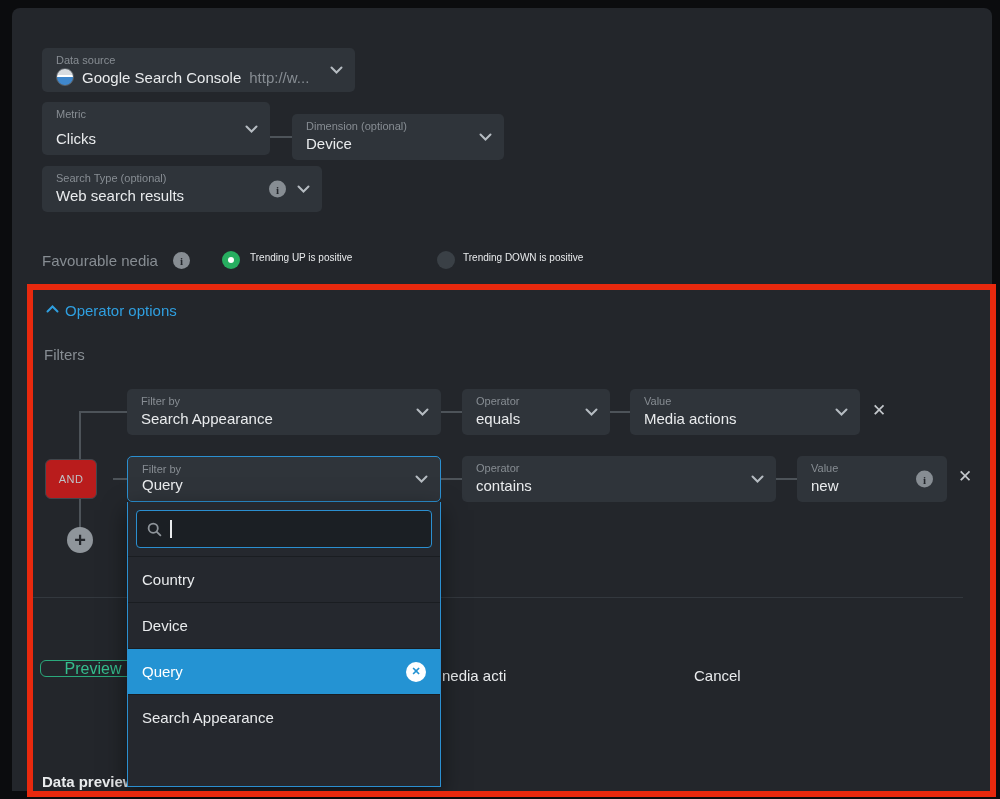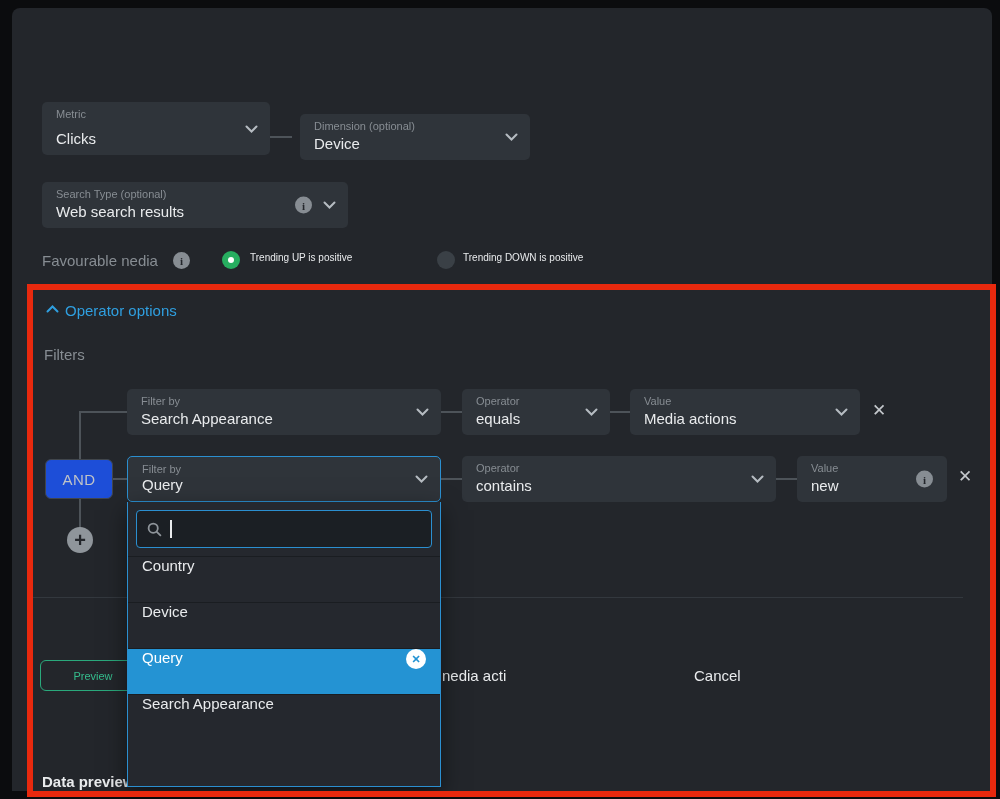--- a/index.html
+++ b/index.html
@@ -29,48 +29,48 @@
   .radio.on { background:#27ae60; }
   .radio.on::after { content:""; position:absolute; left:6px; top:6px; width:6px; height:6px;
                      border-radius:50%; background:#ffffff; }
   .radio.off { background:#3a4046; }
   .radio-label { position:absolute; font-size:10px; font-weight:500; color:#e9ebed; }
 
   .adv-link { position:absolute; left:65px; top:302px; color:#2f9fe0; font-size:15px; cursor:pointer; }
   .adv-chev { position:absolute; left:46px; top:305px; }
   .filters-label { position:absolute; left:44px; top:346px; font-size:15px; color:#878d93; }
 
-  .and-btn { position:absolute; left:45px; top:459px; width:68px; height:40px;
-             background:#1d4ed8; border:1.5px solid #41464c; border-radius:6px;
-             color:#bfc3c7; font-size:15px; letter-spacing:.5px;
+  .and-btn { position:absolute; left:45px; top:459px; width:52px; height:40px;
+             background:#b91c1c; border:1.5px solid #41464c; border-radius:6px;
+             color:#bfc3c7; font-size:11px; letter-spacing:.5px;
              display:flex; align-items:center; justify-content:center; z-index:2; }
   .plus-btn { position:absolute; left:67px; top:527px; width:26px; height:26px; border-radius:50%;
               background:#8f959b; color:#23262b; font-size:20px; font-weight:700;
               display:flex; align-items:center; justify-content:center; z-index:2; cursor:pointer; }
 
   
   .dropdown { position:absolute; left:127px; top:502px; width:314px; height:285px;
               background:#25282e; border:1px solid #2b8fd0; border-top:none; z-index:6;
               box-shadow:0 8px 22px rgba(0,0,0,.5); overflow:hidden; }
   .dd-search { margin:8px; height:38px; background:#1b1f24; border:1px solid #2b8fd0;
                border-radius:4px; display:flex; align-items:center; padding:0 10px; gap:8px; }
   .dd-caret { width:2px; height:18px; background:#e9ebed; }
   .dd-search input { flex:1; background:transparent; border:none; outline:none;
                      color:#e9ebed; font-size:15px; caret-color:transparent; }
-  .dd-option { height:46px; display:flex; align-items:flex-start; padding:0 14px;
+  .dd-option { height:46px; display:flex; align-items:center; padding:0 14px;
                font-size:15px; color:#e9ebed; border-top:1px solid #1a1d21; cursor:pointer; }
   .dd-option.selected { background:#2493d3; color:#ffffff; }
   .dd-remove { margin-left:auto; width:20px; height:20px; border-radius:50%; background:#ffffff;
                color:#2493d3; font-size:11px; font-weight:700;
                display:flex; align-items:center; justify-content:center; }
 
   
-  .preview-btn { position:absolute; left:40px; top:660px; width:106px; height:31px;
+  .preview-btn { position:absolute; left:40px; top:660px; width:106px; height:17px;
                  border:1.5px solid #2aa97c; border-radius:6px; background:transparent;
-                 color:#35bd8d; font-size:11px; display:flex; align-items:center;
+                 color:#35bd8d; font-size:16px; display:flex; align-items:center;
                  justify-content:center; z-index:1; }
   .bg-frag { position:absolute; left:442px; top:667px; font-size:15px; color:#e9ebed; z-index:1; }
   .save-btn { position:absolute; left:504px; top:656px; width:146px; height:41px;
               background:#9ca2a8; border-radius:6px; color:#2b3036; font-size:15px;
               display:flex; align-items:center; justify-content:center; z-index:2; }
   .cancel-btn { position:absolute; left:694px; top:667px; font-size:15px; color:#e9ebed; z-index:1; }
 
   .data-preview { position:absolute; left:42px; top:773px; font-size:15px; font-weight:700; color:#e9ebed; }
 
   .red-box { position:absolute; left:27px; top:284px; width:969px; height:513px;
@@ -79,38 +79,49 @@
   .gsc-icon { display:inline-block; width:18px; height:18px; border-radius:50%;
               background:linear-gradient(180deg,#d8dce0 0 38%,#ffffff 38% 52%,#3f87cc 52% 100%);
               border:1px solid #5a6066; }
 </style>
 </head>
 <body>
 
 <div id="stage">
   <div class="panel"></div>
 
+  <div class="sel" style="left:42px;top:48px;width:313px;height:44px">
+    <span class="lbl">Data source</span>
+    <span class="val" style="display:flex;align-items:center;gap:8px;bottom:6px">
+      <span class="gsc-icon"></span>
+      <span>Google Search Console</span>
+      <span class="muted">http://w...</span>
+    </span>
+    <svg class="chev" width="13" height="8" viewBox="0 0 13 8">
+        <path d="M1.5 1.5l5 5 5-5" fill="none" stroke="#b6bcc2" stroke-width="2" stroke-linecap="round"></path>
+      </svg>
+  </div>
 
   <div class="sel" style="left:42px;top:102px;width:228px;height:53px">
     <span class="lbl">Metric</span>
     <span class="val">Clicks</span>
     <svg class="chev" width="13" height="8" viewBox="0 0 13 8">
         <path d="M1.5 1.5l5 5 5-5" fill="none" stroke="#b6bcc2" stroke-width="2" stroke-linecap="round"></path>
       </svg>
   </div>
   <div class="line" style="left:270px;top:136px;width:22px;height:2px"></div>
-  <div class="sel" style="left:300px;top:114px;width:230px;height:46px">
+  <div class="sel" style="left:292px;top:114px;width:212px;height:46px">
     <span class="lbl">Dimension (optional)</span>
     <span class="val">Device</span>
     <svg class="chev" width="13" height="8" viewBox="0 0 13 8">
         <path d="M1.5 1.5l5 5 5-5" fill="none" stroke="#b6bcc2" stroke-width="2" stroke-linecap="round"></path>
       </svg>
   </div>
 
-  <div class="sel" style="left:42px;top:182px;width:306px;height:46px">
+  <div class="sel" style="left:42px;top:166px;width:280px;height:46px">
     <span class="lbl">Search Type (optional)</span>
     <span class="val">Web search results</span>
     <span class="info-icon" style="position:absolute;right:36px;top:50%;transform:translateY(-50%)">i</span>
     <svg class="chev" width="13" height="8" viewBox="0 0 13 8">
         <path d="M1.5 1.5l5 5 5-5" fill="none" stroke="#b6bcc2" stroke-width="2" stroke-linecap="round"></path>
       </svg>
   </div>
 
   <span style="position:absolute;left:42px;top:252px;font-size:15px;color:#878d93">Favourable nedia</span>
   <span class="info-icon" style="position:absolute;left:173px;top:252px">i</span>

